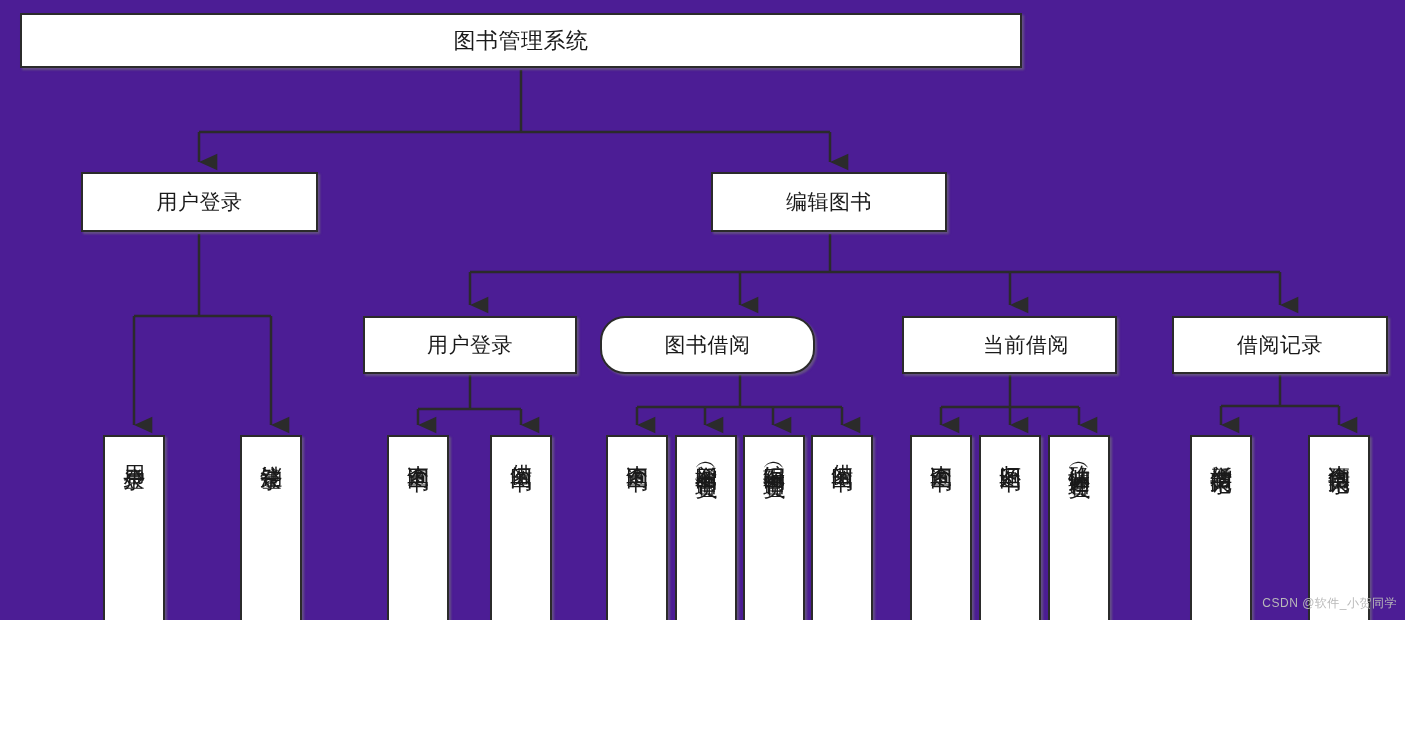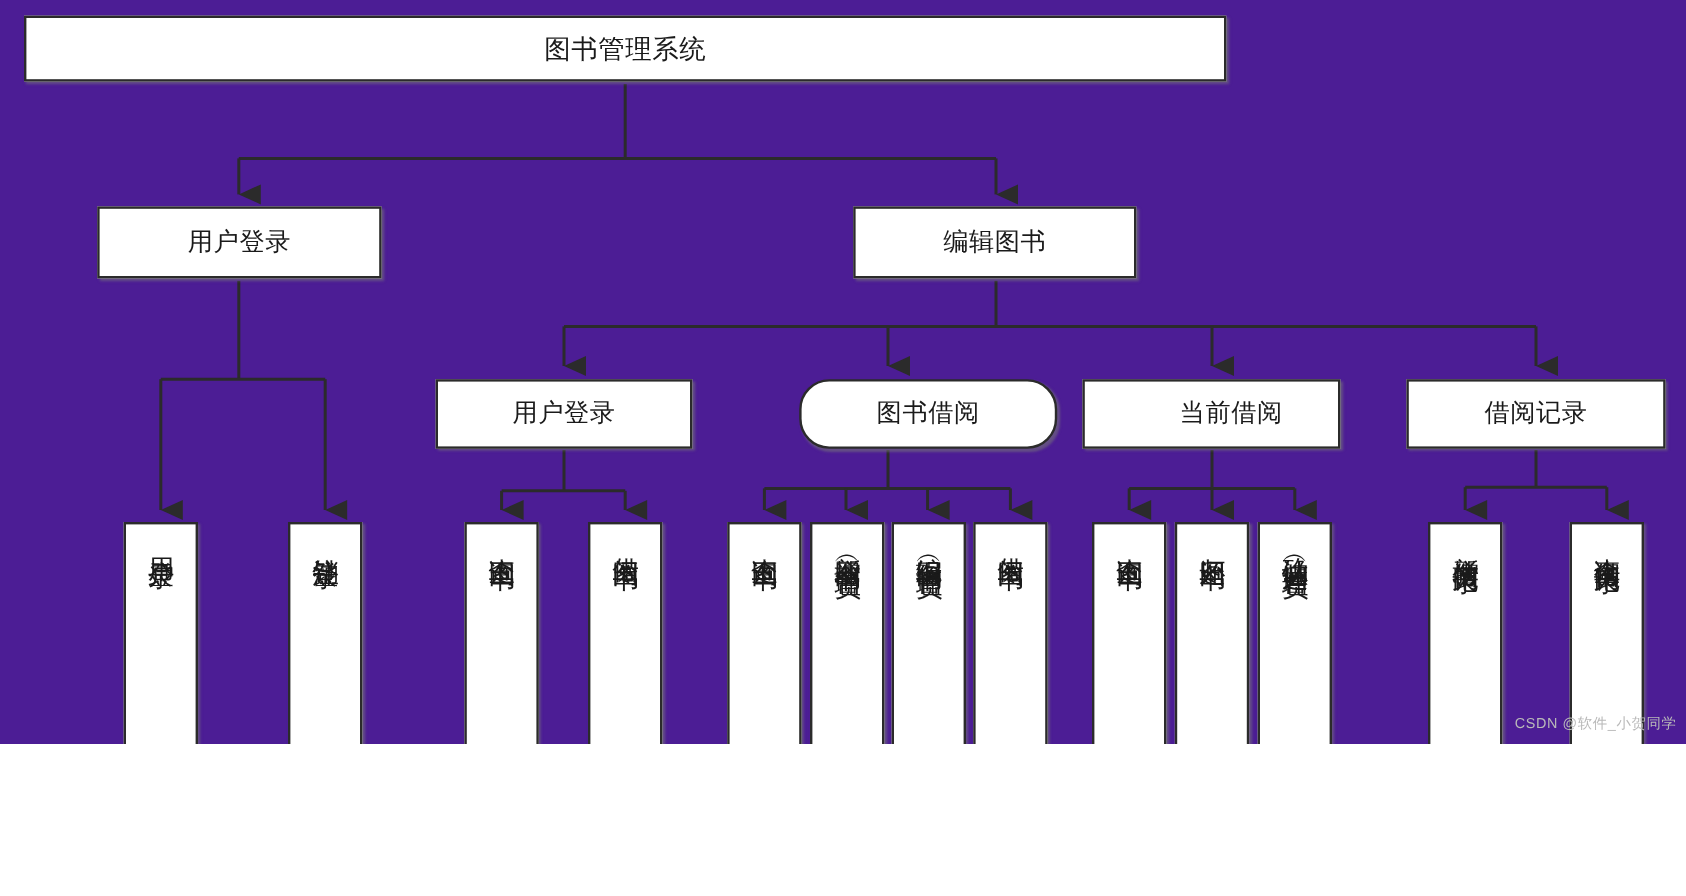--- a/index.html
+++ b/index.html
@@ -134,21 +134,21 @@
   <div class="node" style="left:81px; top:172px; width:237px; height:60px;">
     <span class="label">用户登录</span>
   </div>
   <div class="node" style="left:711px; top:172px; width:236px; height:60px;">
     <span class="label">编辑图书</span>
   </div>
 
   <div class="node" style="left:363px; top:316px; width:214px; height:58px;">
     <span class="label">用户登录</span>
   </div>
-  <div class="node" style="left:666px; top:316px; width:215px; height:58px;border-radius:25px;">
+  <div class="node" style="left:600px; top:316px; width:215px; height:58px;border-radius:25px;">
     <span class="label">图书借阅</span>
   </div>
   <div class="node" style="left:902px; top:316px; width:215px; height:58px;padding-left:33px;">
     <span class="label">当前借阅</span>
   </div>
   <div class="node" style="left:1172px; top:316px; width:216px; height:58px;">
     <span class="label">借阅记录</span>
   </div>
 
   <div class="node vertical" style="left:103px; top:435px; width:62px; height:299px;">

